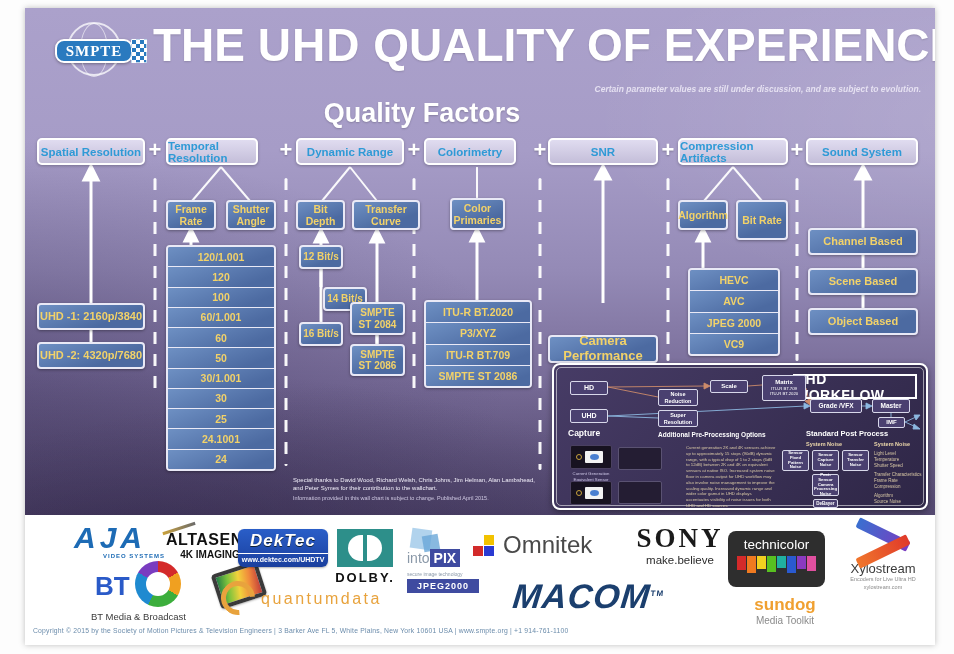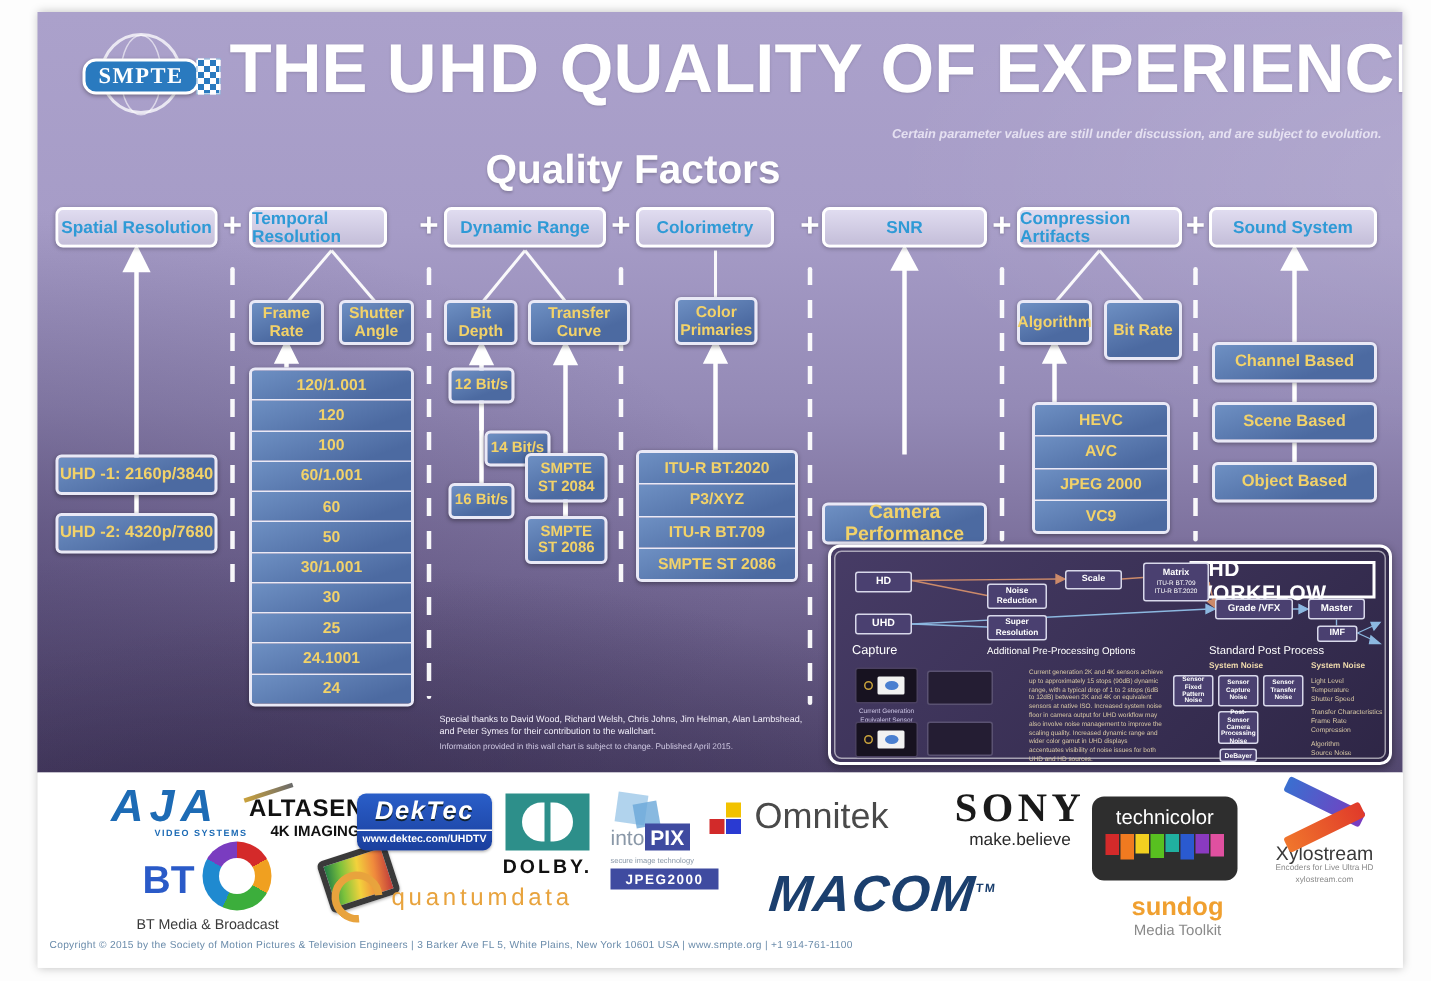--- a/index.html
+++ b/index.html
@@ -46,21 +46,21 @@
   .stack .row:first-child { border-top:none; }
   svg.lines { left:0; top:0; z-index:2; pointer-events:none; }
   
   .wf { left:527px; top:355px; width:376px; height:147px; background:linear-gradient(135deg,#473c66 0%,#2e2646 100%);
     border:2px solid #fff; border-radius:8px; z-index:4; box-shadow:0 2px 6px rgba(0,0,0,.4); }
   .wf::before { content:""; position:absolute; inset:2px; border:1px solid rgba(255,255,255,.55); border-radius:5px; pointer-events:none; }
   .wf-title { right:9px; top:9px; width:124px; height:25px; border:2px solid #fff; display:flex; align-items:center; justify-content:center;
     color:#fff; font-weight:bold; font-size:14px; letter-spacing:.5px; }
   .wbox { background:#4a4070; border:1px solid #d8d8ea; border-radius:2px; color:#fff; display:flex; align-items:center; justify-content:center;
     text-align:center; font-weight:bold; line-height:1.15; }
-  .wlabel { color:#fff; font-weight:normal; }
+  .wlabel { color:#fff; font-weight:bold; }
   .wsub { color:#eed9ac; font-weight:bold; }
   .wtxt { color:#d9c9a6; white-space:pre-line; line-height:1.35; }
   .thumb { background:#171220; border:1px solid #4a4060; border-radius:2px; }
   .thumb::before { content:""; position:absolute; left:14px; top:5px; width:18px; height:12px; background:#f2f2f2; border-radius:1px; }
   .thumb::after { content:""; position:absolute; left:19px; top:8px; width:9px; height:6px; background:#4a7fd0; border-radius:50%; }
   .thumb .dot { position:absolute; left:5px; top:8px; width:6px; height:6px; border:1px solid #c8a23c; border-radius:50%; }
   .monitor { background:#241d33; border:1px solid #5a5272; border-radius:2px; }
   
   .thanks { left:268px; top:468px; width:250px; color:#f2effa; font-size:6px; line-height:1.35; z-index:3; }
   .published { left:268px; top:487px; width:250px; color:#cfc8e2; font-size:5.5px; z-index:3; }

